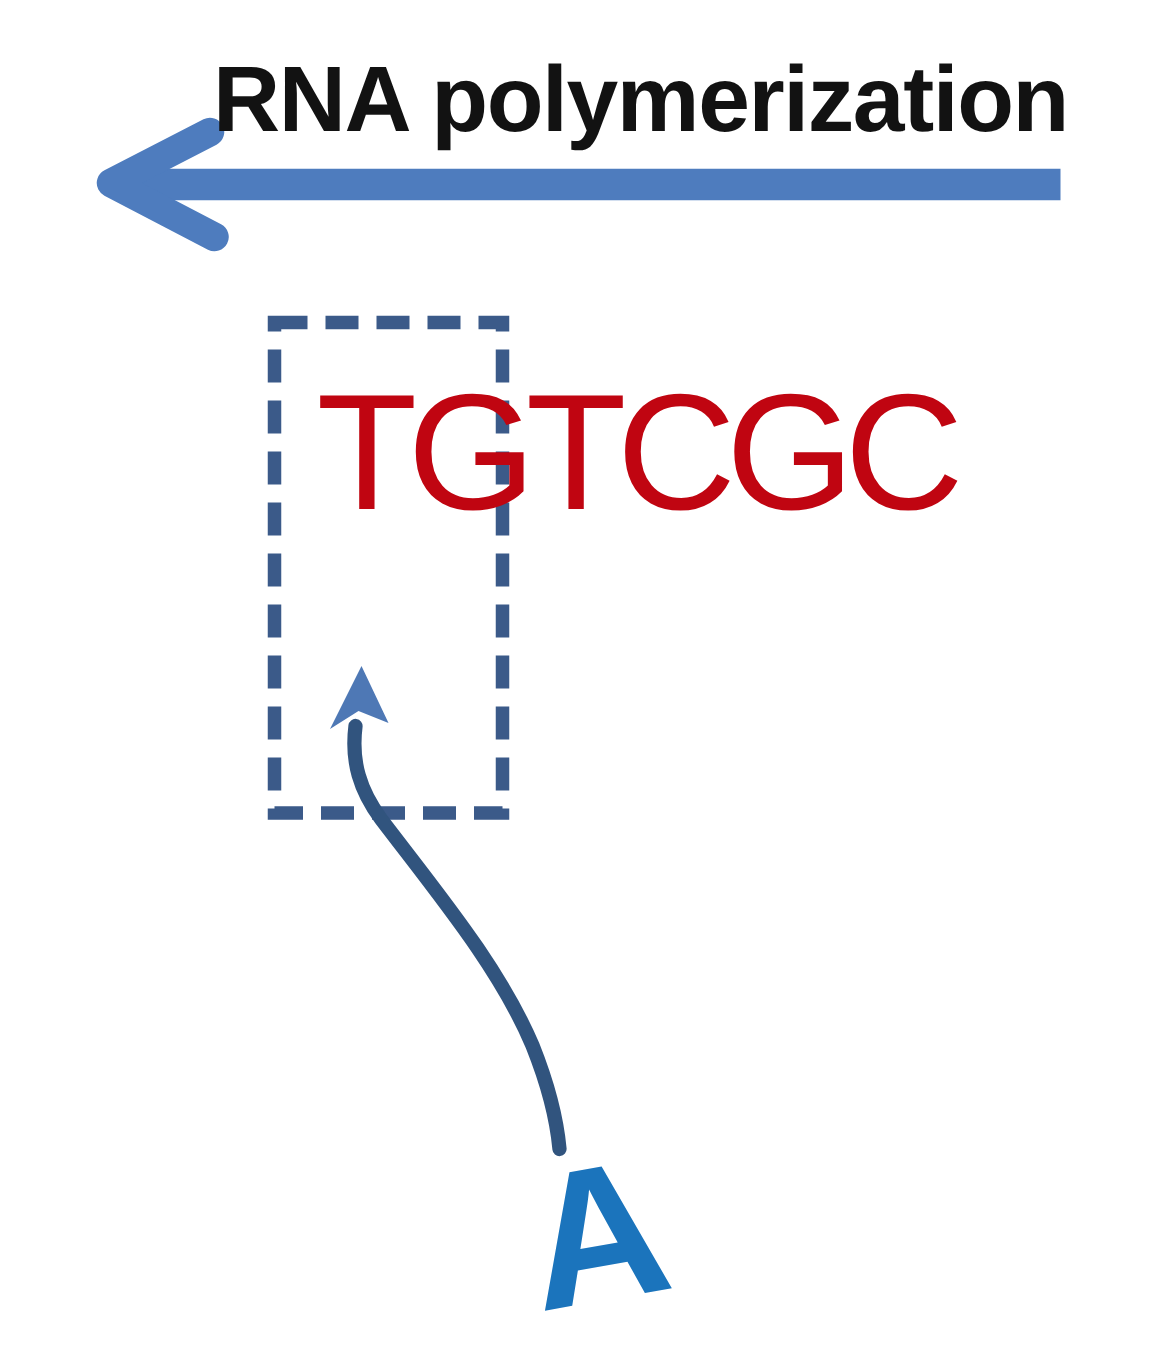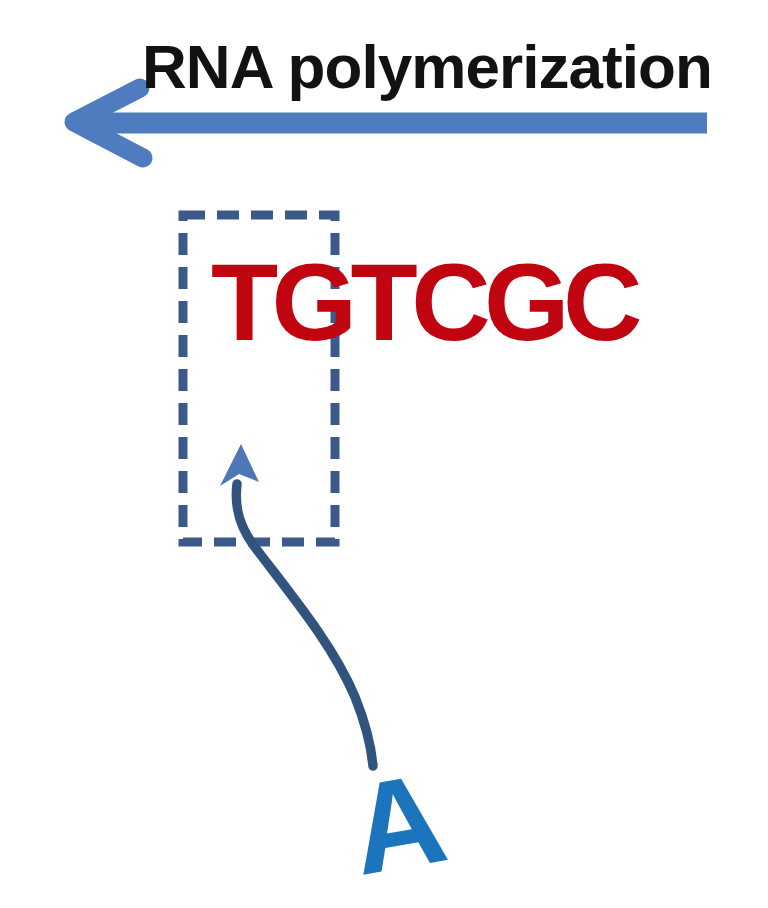--- a/index.html
+++ b/index.html
@@ -27,21 +27,21 @@
     transform: translateX(-50%);
     font-size: 62px;
     font-weight: bold;
     letter-spacing: -0.015em;
     color: #121212;
     white-space: nowrap;
     line-height: 1;
   }
   .strand {
     position: absolute;
-    font-weight: bold;
+    font-weight: normal;
     font-size: 110px;
     letter-spacing: -0.06em;
     line-height: 1;
     white-space: nowrap;
   }
   .strand.template {
     left: 211px;
     top: 247px;
     color: #C00511;
   }

